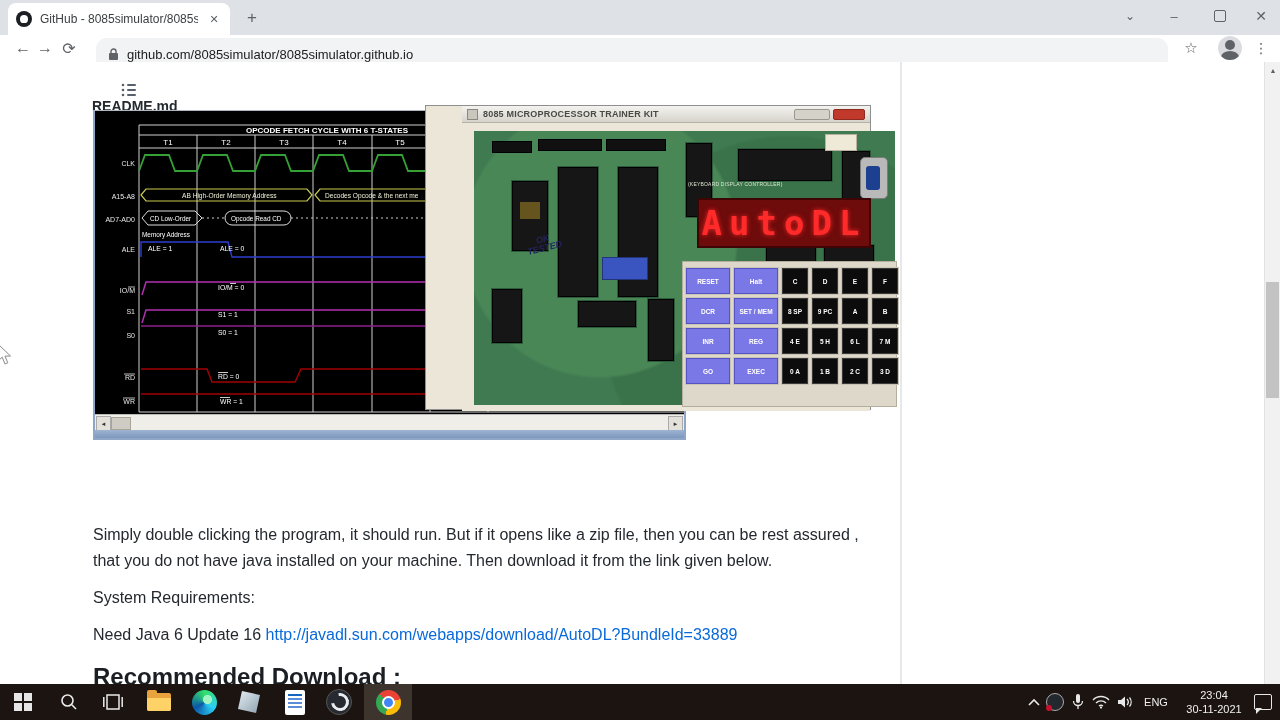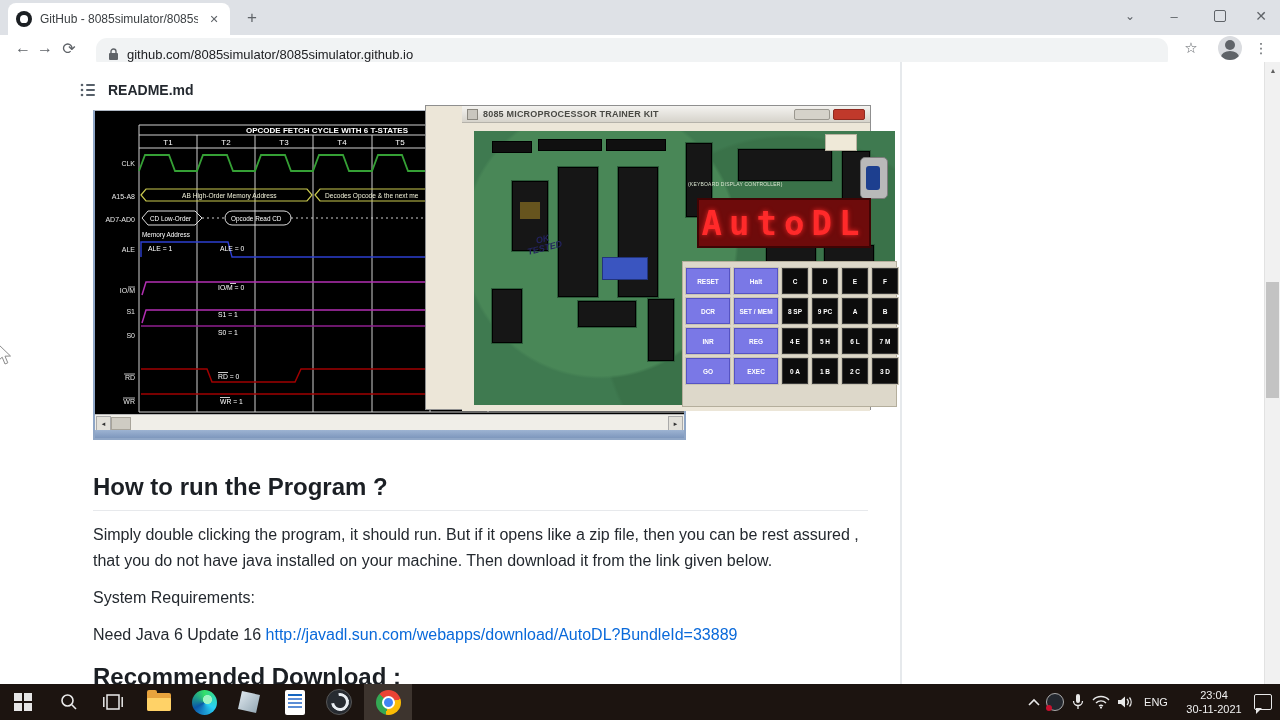--- a/index.html
+++ b/index.html
@@ -24,21 +24,21 @@
   .toolbar{position:absolute;left:0;top:35px;width:1280px;height:27px;background:#fff;border-bottom:1px solid #dcdfe3;}
   .navic{position:absolute;top:37px;width:22px;height:22px;display:flex;align-items:center;justify-content:center;color:#5f6368;font-size:16px;}
   .urlbar{position:absolute;left:96px;top:38px;width:1072px;height:21px;border-radius:11px;background:#f1f3f4;display:flex;align-items:center;padding:16px 12px;box-sizing:border-box;}
   .url-text{font-size:13px;color:#202124;margin-left:8px;white-space:nowrap;}
   .avatar{position:absolute;left:1218px;top:36px;width:24px;height:24px;border-radius:50%;background:#dadce0;overflow:hidden;}
   .avatar:before{content:"";position:absolute;left:7px;top:4px;width:10px;height:10px;border-radius:50%;background:#5f6368;}
   .avatar:after{content:"";position:absolute;left:3px;top:15px;width:18px;height:12px;border-radius:50%;background:#5f6368;}
   
   .content{position:absolute;left:0;top:62px;width:1280px;height:658px;background:#fff;}
   .box-right-border{position:absolute;left:900px;top:0;width:2px;height:658px;background:#e6e9ec;}
-  .file-header{position:absolute;left:80px;top:20px;display:flex;align-items:center;}
+  .file-header{position:absolute;left:80px;top:20px;display:flex;align-items:center;flex-direction:column;}
   .file-name{font-size:14px;font-weight:bold;color:#24292f;margin-left:12px;}
   
   .vscroll{position:absolute;left:1264px;top:0;width:16px;height:658px;background:#f1f1f1;border-left:1px solid #e2e2e2;}
   .vs-arrow{position:absolute;left:0;width:16px;height:16px;font-size:7px;color:#606060;display:flex;align-items:center;justify-content:center;}
   .vs-thumb{position:absolute;left:1px;top:220px;width:13px;height:116px;background:#c3c3c3;}
   
   .tw{position:absolute;left:93px;top:48px;width:593px;height:330px;background:#000;
       border:2px solid #8fa6c6;border-top:1px solid #aeb6c2;box-sizing:border-box;z-index:1;}
   .tw svg{display:block;}
   .tw-hscroll{position:absolute;left:0;bottom:8px;width:589px;height:15px;background:#f0eee8;border-top:1px solid #b9b9b9;}
@@ -299,21 +299,20 @@
               <div class="kp">0 A</div>
               <div class="kp">1 B</div>
               <div class="kp">2 C</div>
               <div class="kp">3 D</div>
             </div>
           </div>
         </div>
       </div>
     </div>
 
-    <div class="h2 bordered" style="top:411px">How to run the Program ?</div>
     <div class="para" style="top:523px">System Requirements:</div>
     <div class="para" style="top:460px">Simply double clicking the program, it should run. But if it opens like a zip file, then you can be rest assured , that you do not have java installed on your machine. Then download it from the link given below.</div>
     <div class="para" style="top:560px"><span>Need Java 6 Update 16 </span><a href="#">http://javadl.sun.com/webapps/download/AutoDL?BundleId=33889</a></div>
     <div class="h2" style="top:601px">Recommended Download :</div>
 
     <div class="vscroll">
       <div class="vs-arrow" style="top:0">▲</div>
       <div class="vs-thumb"></div>
     </div>
   </div>

